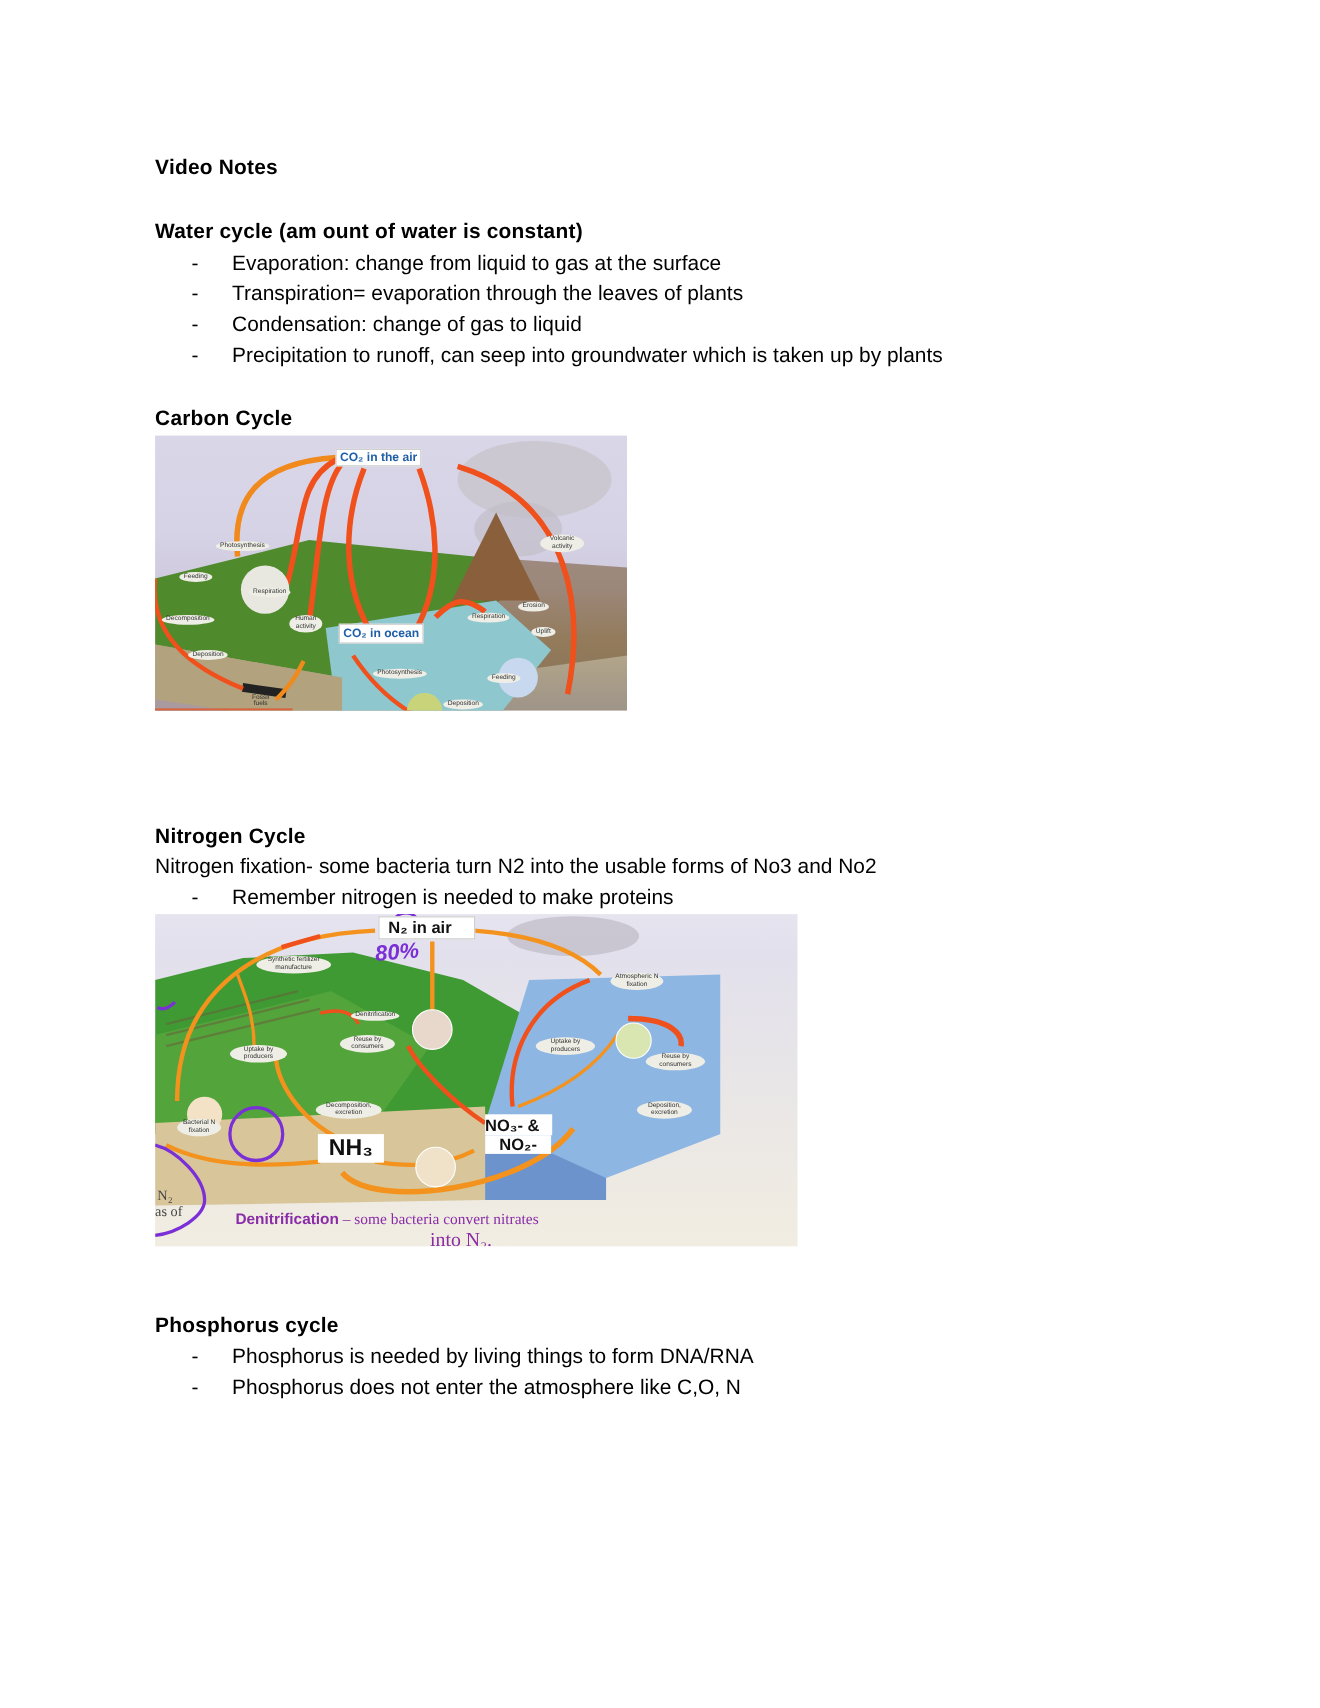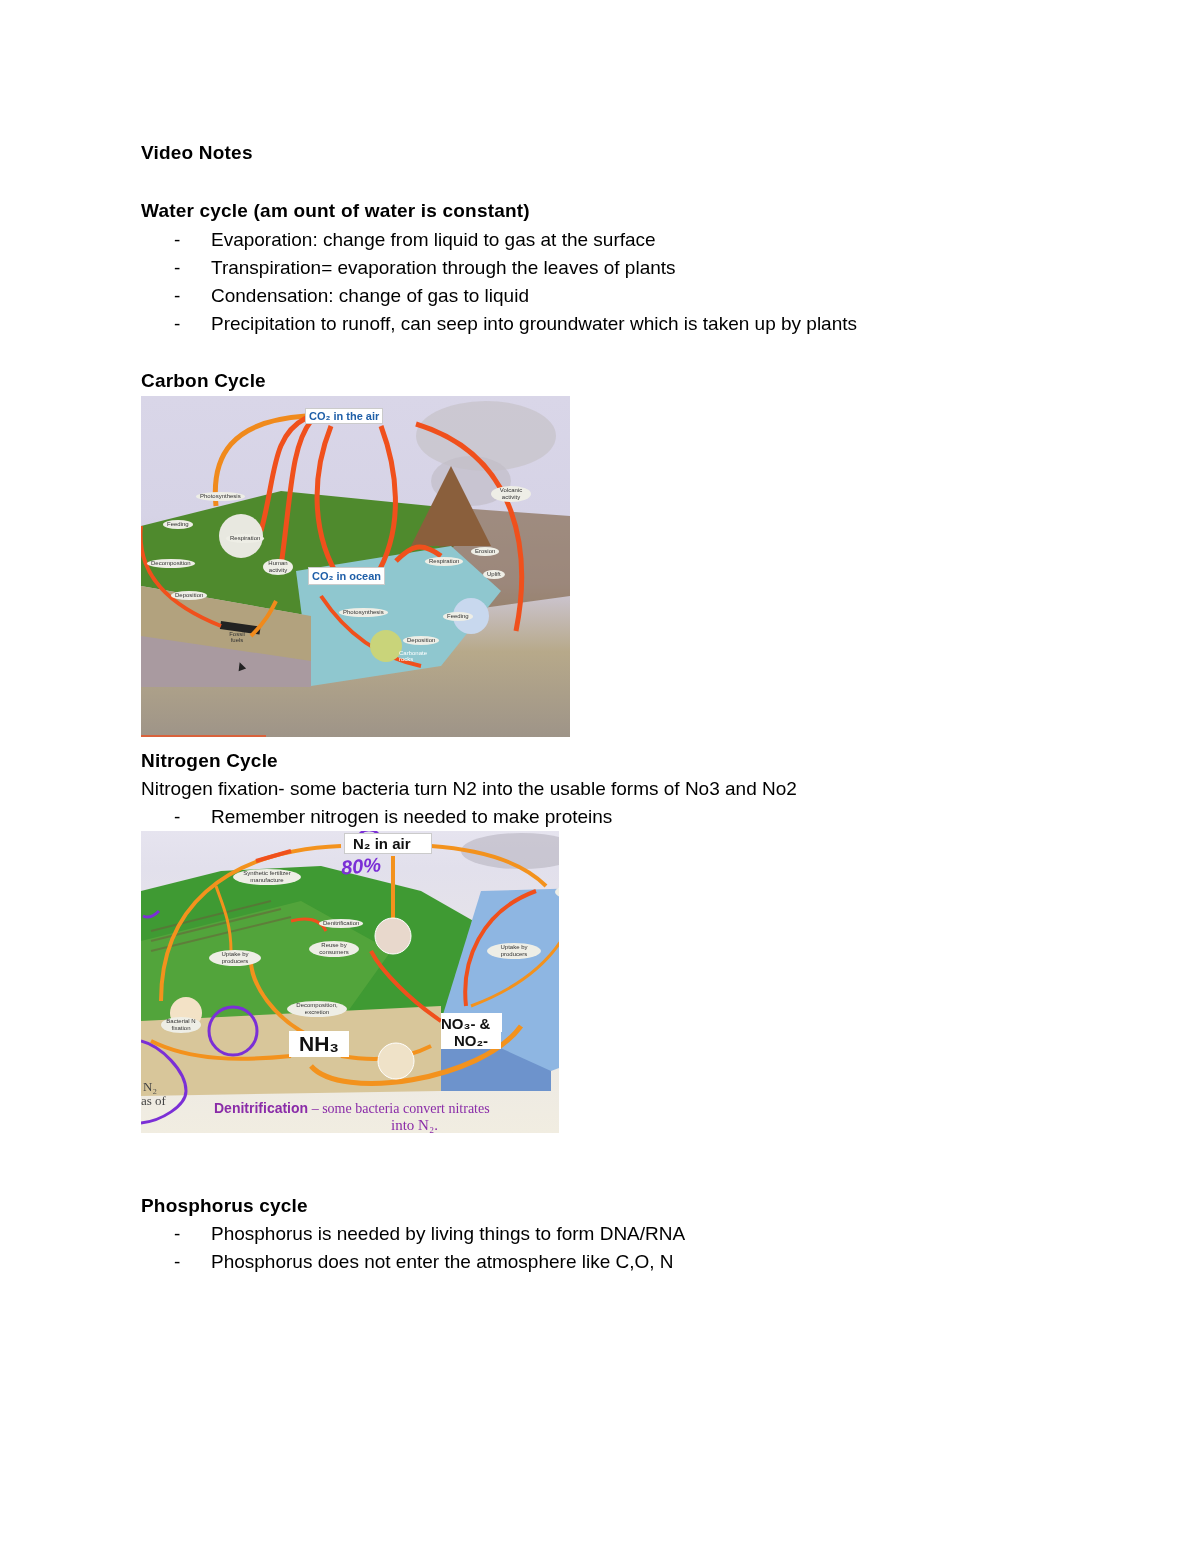--- a/index.html
+++ b/index.html
@@ -5,23 +5,23 @@
   html, body { margin: 0; padding: 0; background: #ffffff; }
   body { width: 1200px; height: 1553px; position: relative; font-family: "Liberation Sans", sans-serif; color: #000; overflow: hidden; }
   .page { position: absolute; left: 0; top: 0; width: 1200px; height: 1553px; }
   .heading { position: absolute; left: 141px; font-weight: bold; font-size: 19px; letter-spacing: 0.2px; }
   .line { position: absolute; left: 141px; font-size: 19px; }
   .bullet { position: absolute; left: 174px; font-size: 19px; }
   .bullet .dash { position: absolute; left: 0; }
   .bullet .txt { position: absolute; left: 37px; white-space: nowrap; }
 
   
-  .img-carbon { position: absolute; left: 141px; top: 396px; width: 429px; height: 341px; overflow: hidden;
+  .img-carbon { position: absolute; left: 141px; top: 396px; width: 429px; height: 250px; overflow: hidden;
     background: linear-gradient(180deg, #d9d6e8 0%, #d6d3e6 35%, #cfc9dc 55%, #b7a98a 75%, #9e9488 100%); }
-  .img-nitrogen { position: absolute; left: 141px; top: 831px; width: 418px; height: 302px; overflow: hidden;
+  .img-nitrogen { position: absolute; left: 141px; top: 831px; width: 584px; height: 302px; overflow: hidden;
     background: linear-gradient(180deg, #e6e4ef 0%, #e2e0ec 12%, #f1ede1 100%); }
   .lbl { position: absolute; background: #fff; border: 1px solid #cbcbcb; color: #1f5fa8; font-weight: bold; white-space: nowrap; }
   .oval { position: absolute; background: #eeeee6; border-radius: 50%; font-size: 6px; color: #333; text-align: center; line-height: 7px; padding: 1px 4px; white-space: nowrap; }
   .cursor { position: absolute; width: 0; height: 0; border-left: 4px solid transparent; border-right: 4px solid transparent; border-bottom: 8px solid #222; transform: rotate(-20deg); }
 </style>
 </head>
 <body>
 
 <div class="page">
 
@@ -164,21 +164,21 @@
     <div class="oval" style="left:438px; top:170px; width:42px; white-space:normal;">Deposition, excretion</div>
     <div class="oval" style="left:20px; top:186px; width:32px; white-space:normal;">Bacterial N fixation</div>
     <div class="lbl" style="left:148px; top:200px; width:60px; height:26px; font-size:21px; color:#111; text-align:center; line-height:26px; border:none;">NH₃</div>
     <div class="lbl" style="left:300px; top:182px; width:60px; font-size:15px; color:#111; text-align:left; border:none; line-height:17px; padding:2px 1px 0 0;">NO₃- &amp;</div>
     <div style="position:absolute; left:300px; top:201px; width:60px; font-size:15px; font-weight:bold; text-align:center; background:#fff; color:#111;">NO₂-</div>
     <div style="position:absolute; left:2px; top:248px; font-family:'Liberation Serif', serif; font-size:13px; color:#444;">N₂</div>
     <div style="position:absolute; left:0px; top:262px; font-family:'Liberation Serif', serif; font-size:13px; color:#444;">as of</div>
     <div style="position:absolute; left:73px; top:269px; font-family:'Liberation Sans', sans-serif; font-size:14px; color:#8a2ca8; white-space:nowrap;">
       <span style="font-weight:bold;">Denitrification</span><span style="font-family:'Liberation Serif', serif;"> – some bacteria convert nitrates</span>
     </div>
-    <div style="position:absolute; left:250px; top:286px; font-family:'Liberation Serif', serif; font-size:15px; color:#8a2ca8;">into N₂.</div>
+    <div style="position:absolute; left:250px; top:286px; font-family:'Liberation Serif', serif; font-size:18px; color:#8a2ca8;">into N₂.</div>
   </div>
 
   <div class="heading" style="top:1195px;">Phosphorus cycle</div>
   <div class="bullet" style="top:1223px;">
     <span class="dash">-</span>
     <span class="txt">Phosphorus is needed by living things to form DNA/RNA</span>
   </div>
   <div class="bullet" style="top:1251px;">
     <span class="dash">-</span>
     <span class="txt">Phosphorus does not enter the atmosphere like C,O, N</span>

